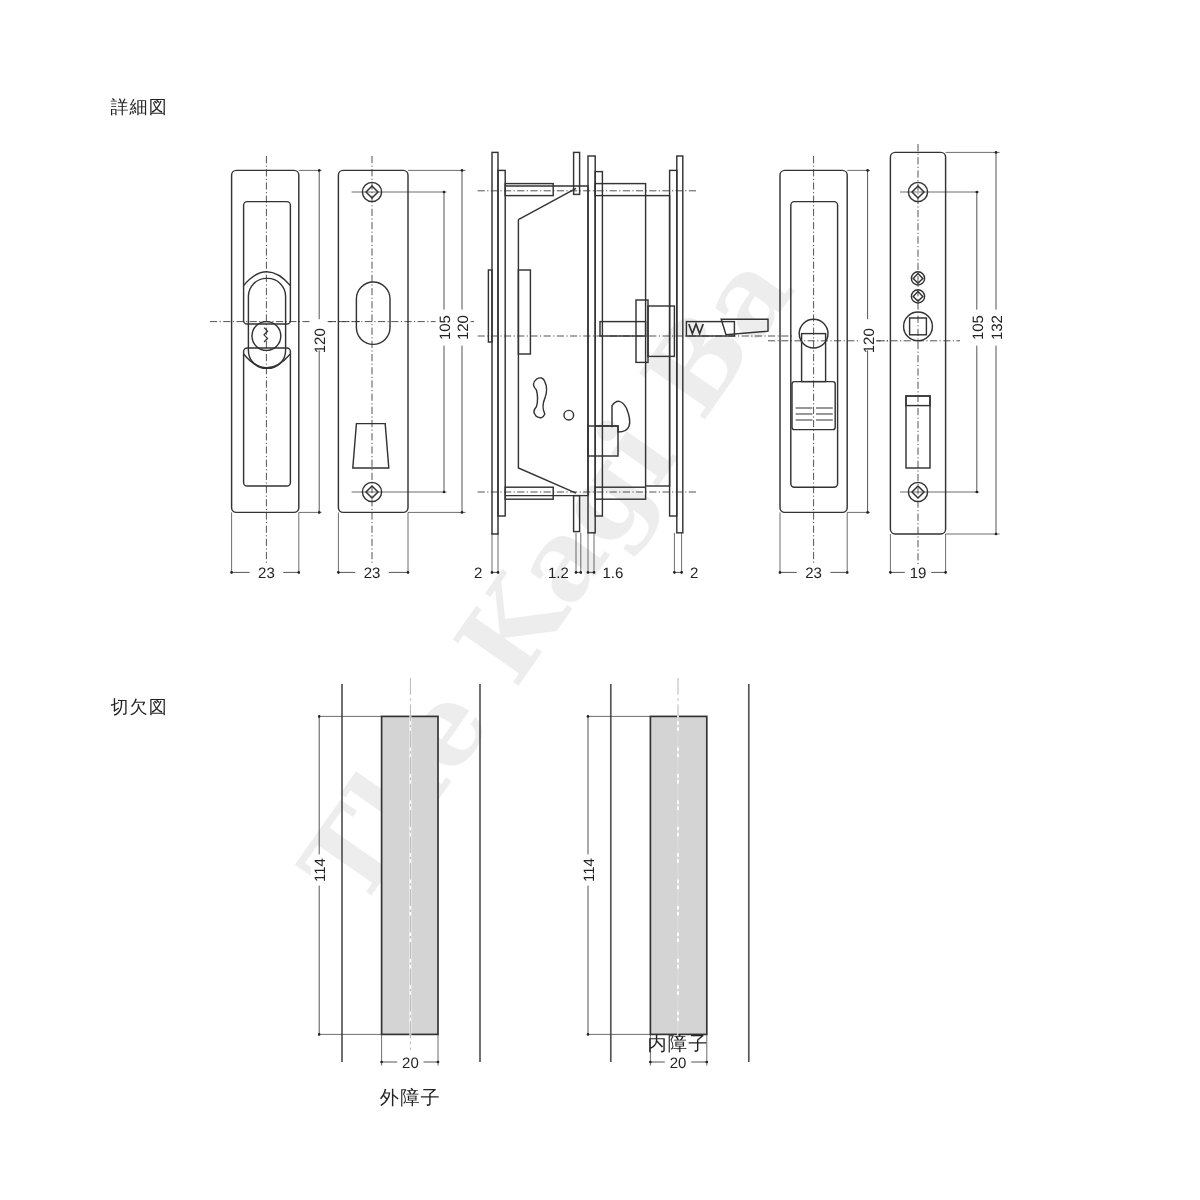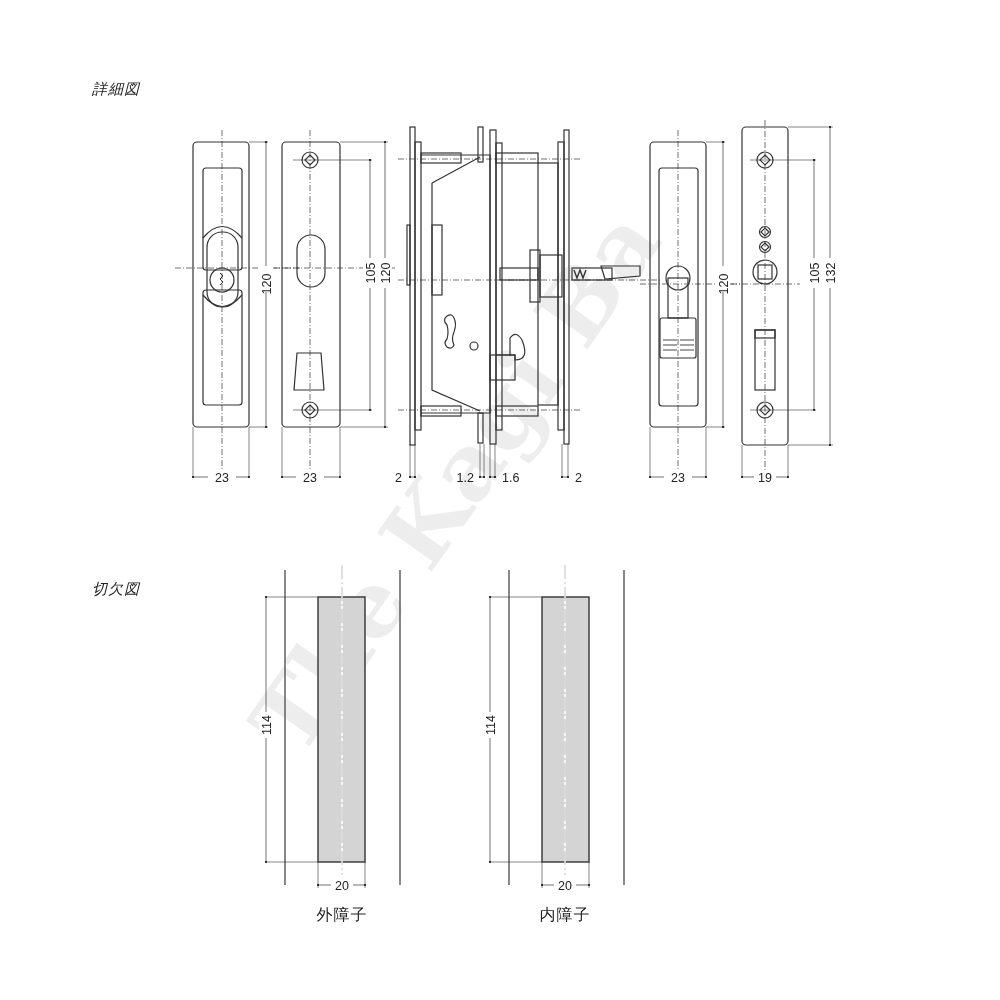--- a/index.html
+++ b/index.html
@@ -1,17 +1,17 @@
 <!DOCTYPE html>
 <html><head>
 <meta charset="utf-8">
 <style>
   html, body { margin:0; padding:0; background:#ffffff; }
   body { width:1000px; height:1000px; position:relative; overflow:hidden; font-family:"DejaVu Sans", sans-serif; color:#222; }
-  .section-title { position:absolute; font-size:15px; color:#222; letter-spacing:1px;font-style:italic; }
+  .section-title { position:absolute; font-size:15px; color:#222; letter-spacing:1px; }
   .caption { position:absolute; font-size:16px; color:#222; letter-spacing:1px; transform:translateX(-50%); }
   svg { position:absolute; left:0; top:0; }
   .dimtxt { font-family:"Liberation Sans", sans-serif; font-size:12.5px; fill:#222; }
   .wm { font-family:"DejaVu Serif", serif; font-weight:bold; font-size:92px; fill:#000; fill-opacity:0.07; }
 </style>
 </head>
 <body>
 
 <div class="section-title" style="left:92px;top:80px;">詳細図</div>
 <div class="section-title" style="left:92px;top:580px;">切欠図</div>
@@ -236,13 +236,13 @@
     <text class="dimtxt" transform="translate(495,725) rotate(-90)" text-anchor="middle">114</text>
 
     <rect x="331" y="878" width="22" height="14" fill="#fff"></rect>
     <text class="dimtxt" x="342" y="890" text-anchor="middle">20</text>
     <rect x="554" y="878" width="22" height="14" fill="#fff"></rect>
     <text class="dimtxt" x="565" y="890" text-anchor="middle">20</text>
   </g>
 </svg>
 
 <div class="caption" style="left:342px;top:905px;">外障子</div>
-<div class="caption" style="left:565px;top:905px;">内障子</div>
+<div class="caption" style="left:565px;top:860px;">内障子</div>
 
 </body></html>

